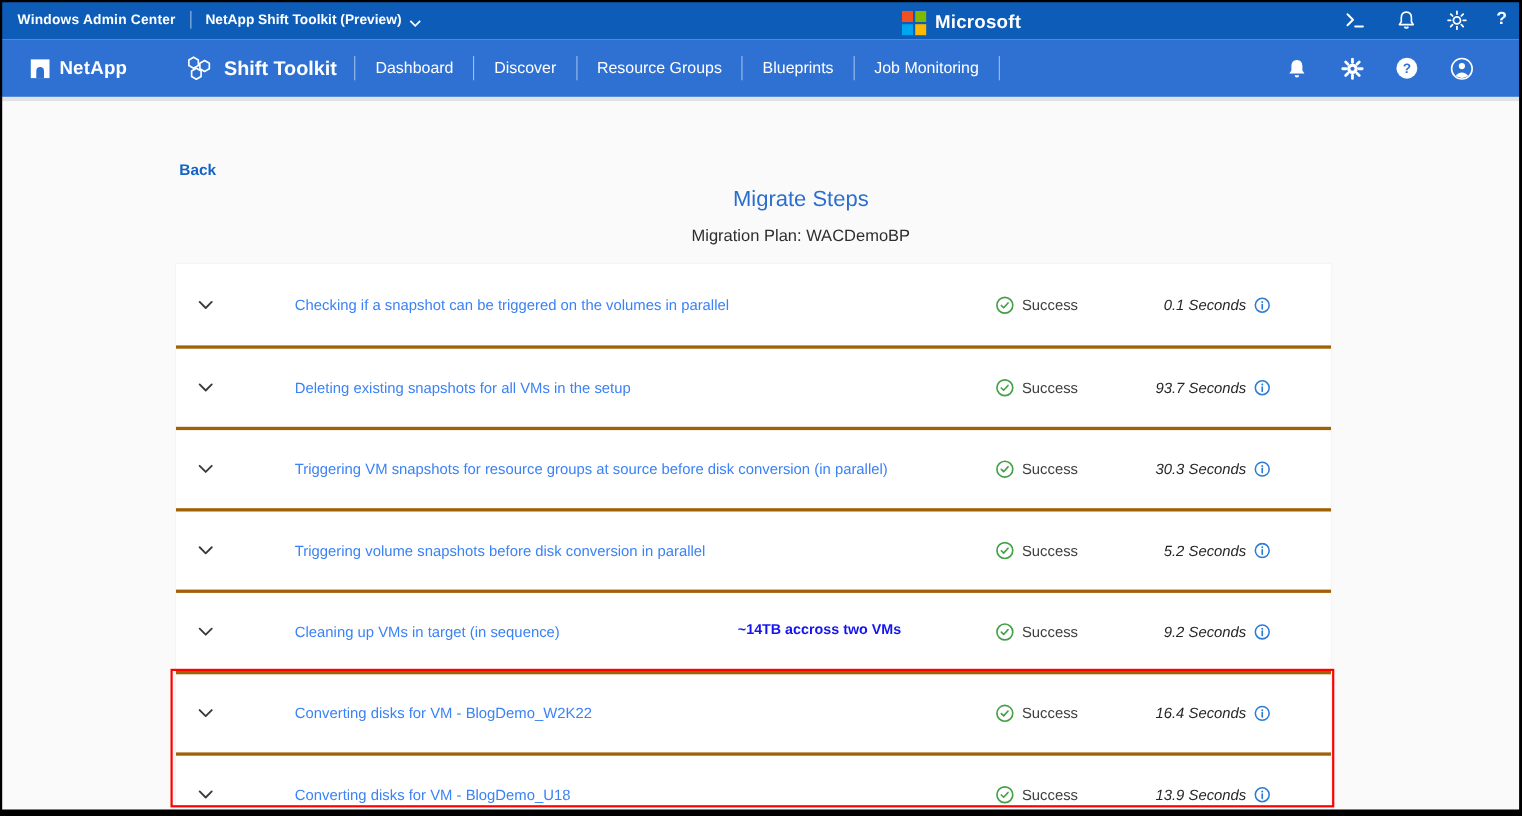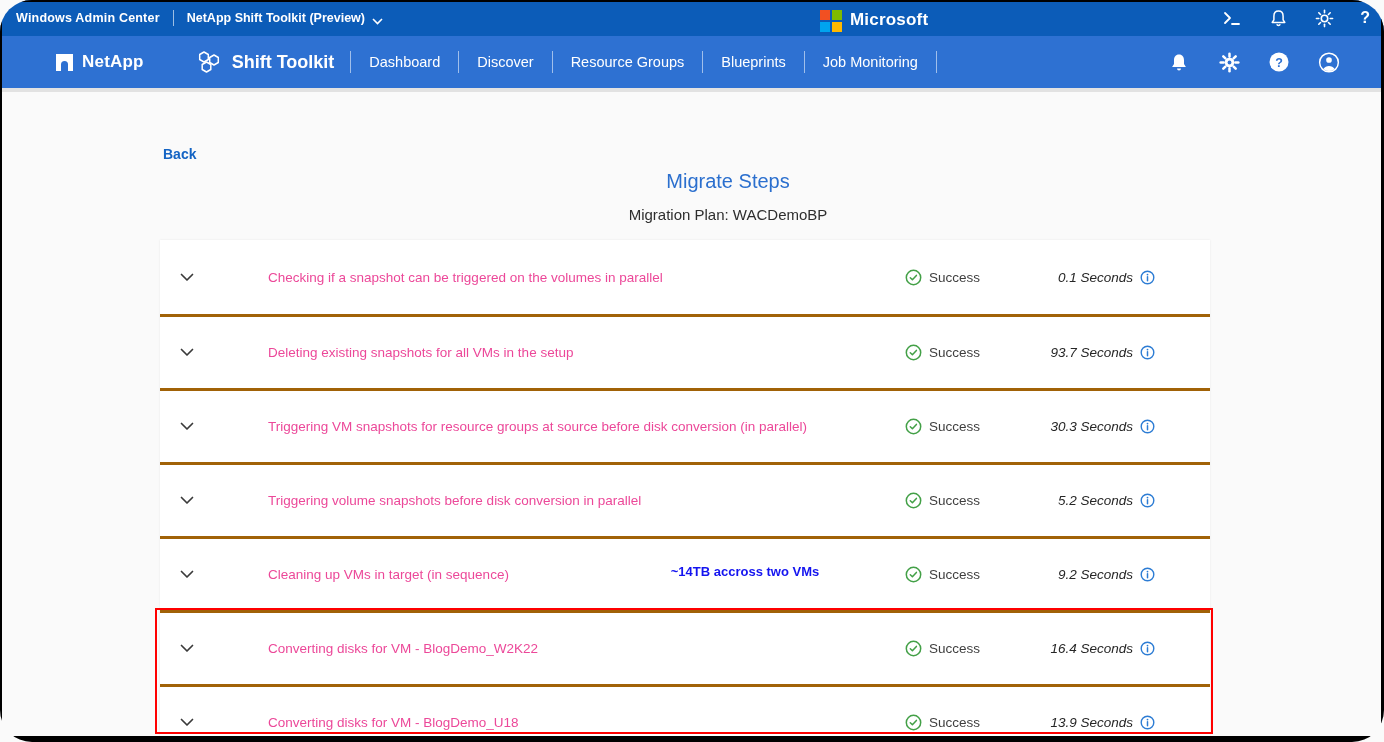--- a/index.html
+++ b/index.html
@@ -1,38 +1,38 @@
 <!DOCTYPE html>
 <html><head>
 <meta charset="utf-8">
 <style>
   * { margin:0; padding:0; box-sizing:border-box; }
   html,body { width:1384px; height:742px; overflow:hidden; background:#fafafa;
     font-family:"Liberation Sans","DejaVu Sans",sans-serif; }
-  .viewport { position:relative; width:1384px; height:742px; overflow:hidden; background:#fafafa;border-radius:32px; }
+  .viewport { position:relative; width:1384px; height:742px; overflow:hidden; background:#fafafa; }
   .frame { position:absolute; inset:0; border-left:2px solid #000; border-top:2px solid #000;
     border-right:3px solid #000; border-bottom:6px solid #000; pointer-events:none; z-index:50; }
 
   
   .titlebar { position:relative; height:36px; background:#0c5cb8; display:flex; align-items:center;
     color:#fff; padding:0 16px; }
   .titlebar .product { font-size:12.5px; font-weight:bold; letter-spacing:.2px; }
   .tb-sep { width:1px; height:16px; background:rgba(255,255,255,.6); margin:0 13px; }
   .titlebar .extension { font-size:12.5px; font-weight:bold; display:flex; align-items:flex-end; gap:7px; cursor:pointer; }
   .ms-logo { position:absolute; left:820px; top:0; height:36px; display:flex; gap:8px;margin-top:10px; }
   .ms-squares { display:grid; grid-template-columns:10px 10px; grid-template-rows:10px 10px; gap:2px; }
   .ms-squares i { display:block; }
   .ms-name { font-size:17px; font-weight:600; color:#fff; letter-spacing:.2px; }
   .tb-icons { position:absolute; right:14px; top:0; height:36px; display:flex; align-items:center; gap:26px; }
   .tb-icons .icn { width:20px; height:20px; display:flex; align-items:center; justify-content:center; cursor:pointer; }
   .tb-help { font-size:16px; font-weight:bold; color:#fff; cursor:pointer; }
 
   
   .navbar { position:relative; height:52px; background:#2e71d2; display:flex; align-items:center; color:#fff; }
-  .netapp { display:flex; align-items:center; gap:9px; margin-left:56px; cursor:pointer; }
+  .netapp { display:flex; align-items:center; gap:9px; margin-left:28px; cursor:pointer; }
   .netapp-mark { position:relative; width:17px; height:17px; background:#fff; }
   .netapp-mark i { position:absolute; left:5px; bottom:0; width:7px; height:10px; background:#2e71d2;
     border-radius:3.5px 3.5px 0 0; }
   .netapp-name { font-size:17px; font-weight:bold; letter-spacing:.2px; }
   .shift { display:flex; align-items:center; gap:9px; margin-left:52px; cursor:pointer; }
   .shift-name { font-size:18px; font-weight:bold; }
   .nav-items { display:flex; align-items:center; margin-left:2px; }
   .nav-sep { width:1px; height:22px; background:rgba(255,255,255,.55); margin:0 2px; }
   .nav-item { font-size:14.5px; padding:6px 16px; cursor:pointer; white-space:nowrap; }
   .nav-icons { position:absolute; right:44px; top:0; height:52px; display:flex; align-items:center; gap:28px; }
@@ -45,21 +45,21 @@
   .heading { position:absolute; left:0; top:78px; width:1384px; text-align:center; transform:translateX(36px); }
   .page-title { font-size:20px; color:#2b6fce; font-weight:400; }
   .page-subtitle { margin-top:13px; font-size:15px; color:#2e2e2e; }
 
   .steps-card { position:absolute; left:160px; top:148px; width:1050px; background:#fff;
     box-shadow:0 0 2px rgba(0,0,0,.08); }
   .step-row { display:grid; grid-template-columns:108px 1fr 105px 145px; align-items:center;
     height:74px; padding-right:55px; background:#fff; }
   .step-row + .step-row { border-top:3px solid #a16207; }
   .chev-cell { padding-left:20px; display:flex; align-items:center; cursor:pointer; }
-  .step-label { font-size:13.5px; color:#ec4899; }
+  .step-label { font-size:13.5px; color:#3b82f6; }
   .status-cell { display:flex; align-items:center; gap:7px; }
   .status-text { font-size:13.5px; color:#3f3f3f; }
   .dur-cell { display:flex; align-items:center; justify-content:flex-end; gap:7px;font-style:italic; }
   .dur-text { font-size:13.5px; color:#262626; }
   .info-icn { cursor:pointer; display:flex; }
 
   .annotation { position:absolute; left:595px; top:471px; width:300px; text-align:center; z-index:20;
     font-size:13px; font-weight:bold; color:#1414f0; line-height:17px; }
   .red-box { position:absolute; left:155px; top:516px; width:1058px; height:126px;
     border:2px solid #ff0000; z-index:30; pointer-events:none; }

